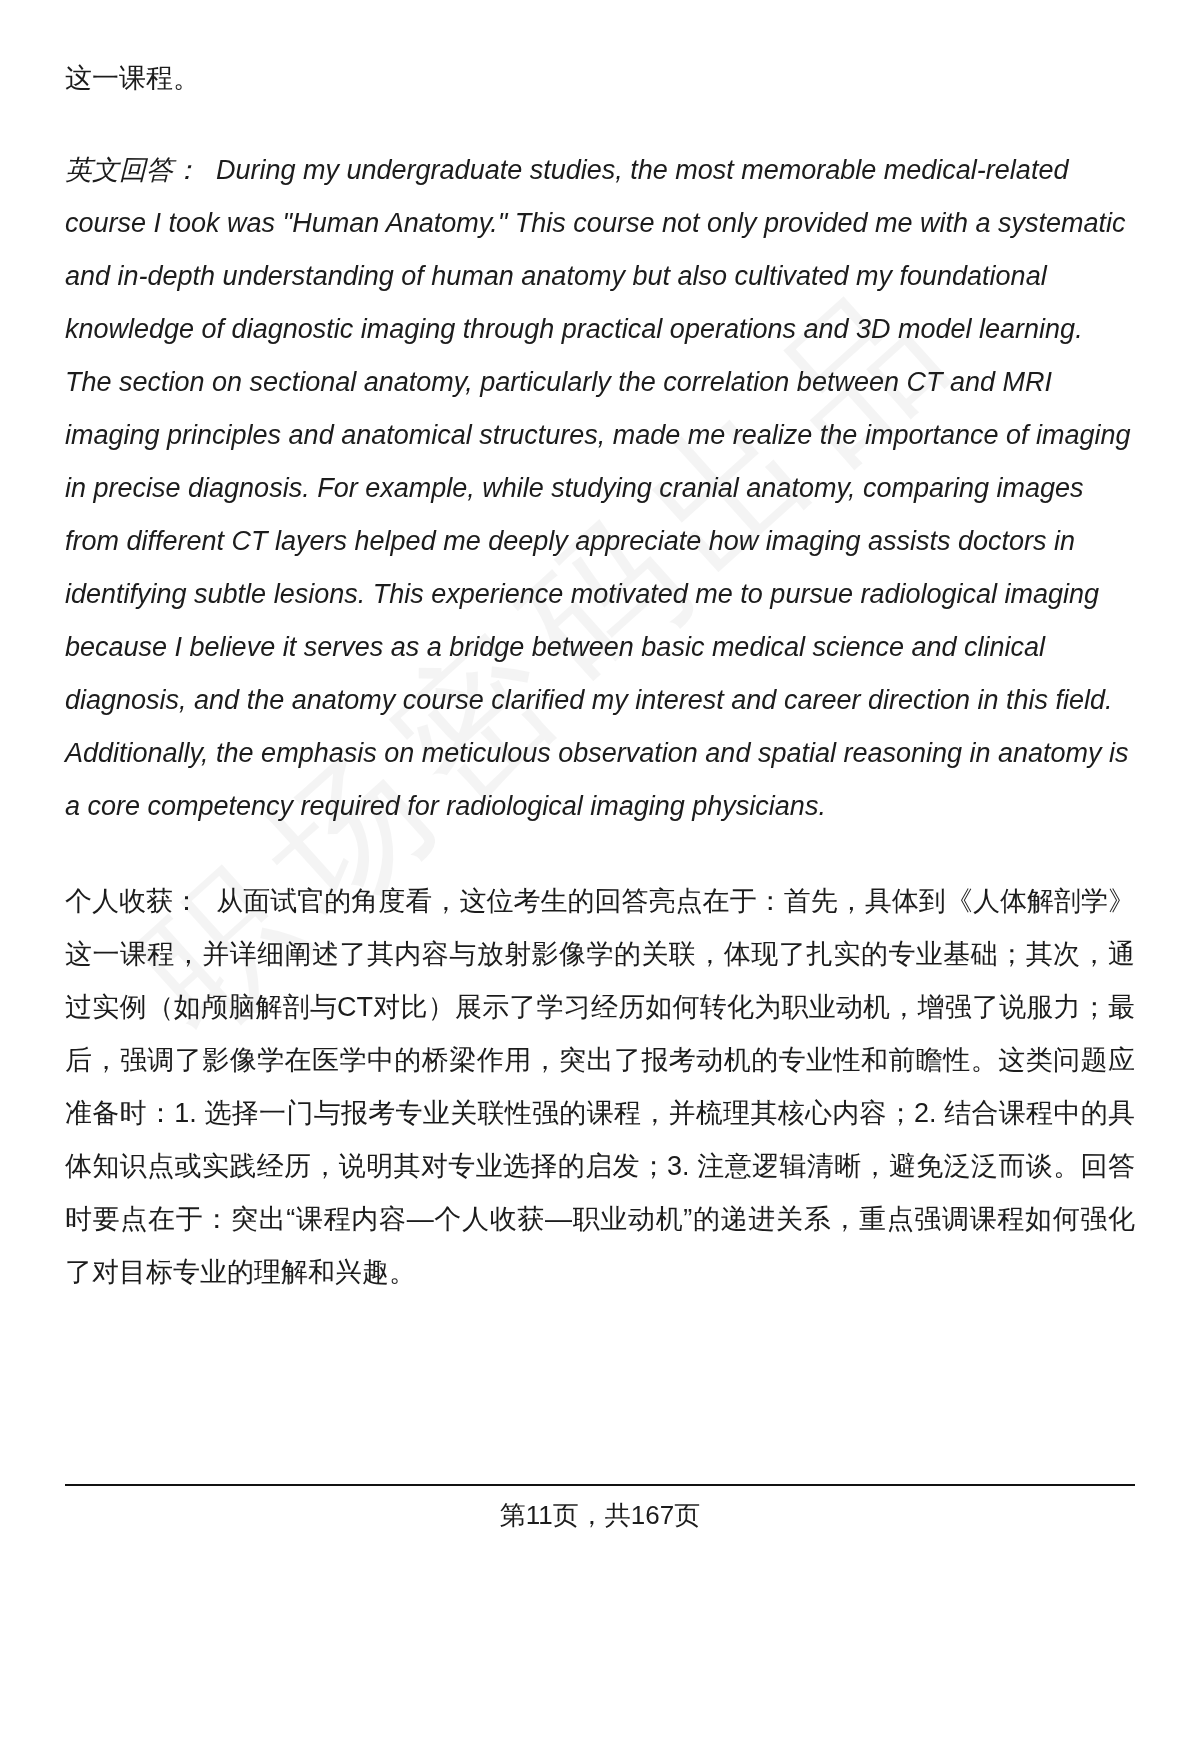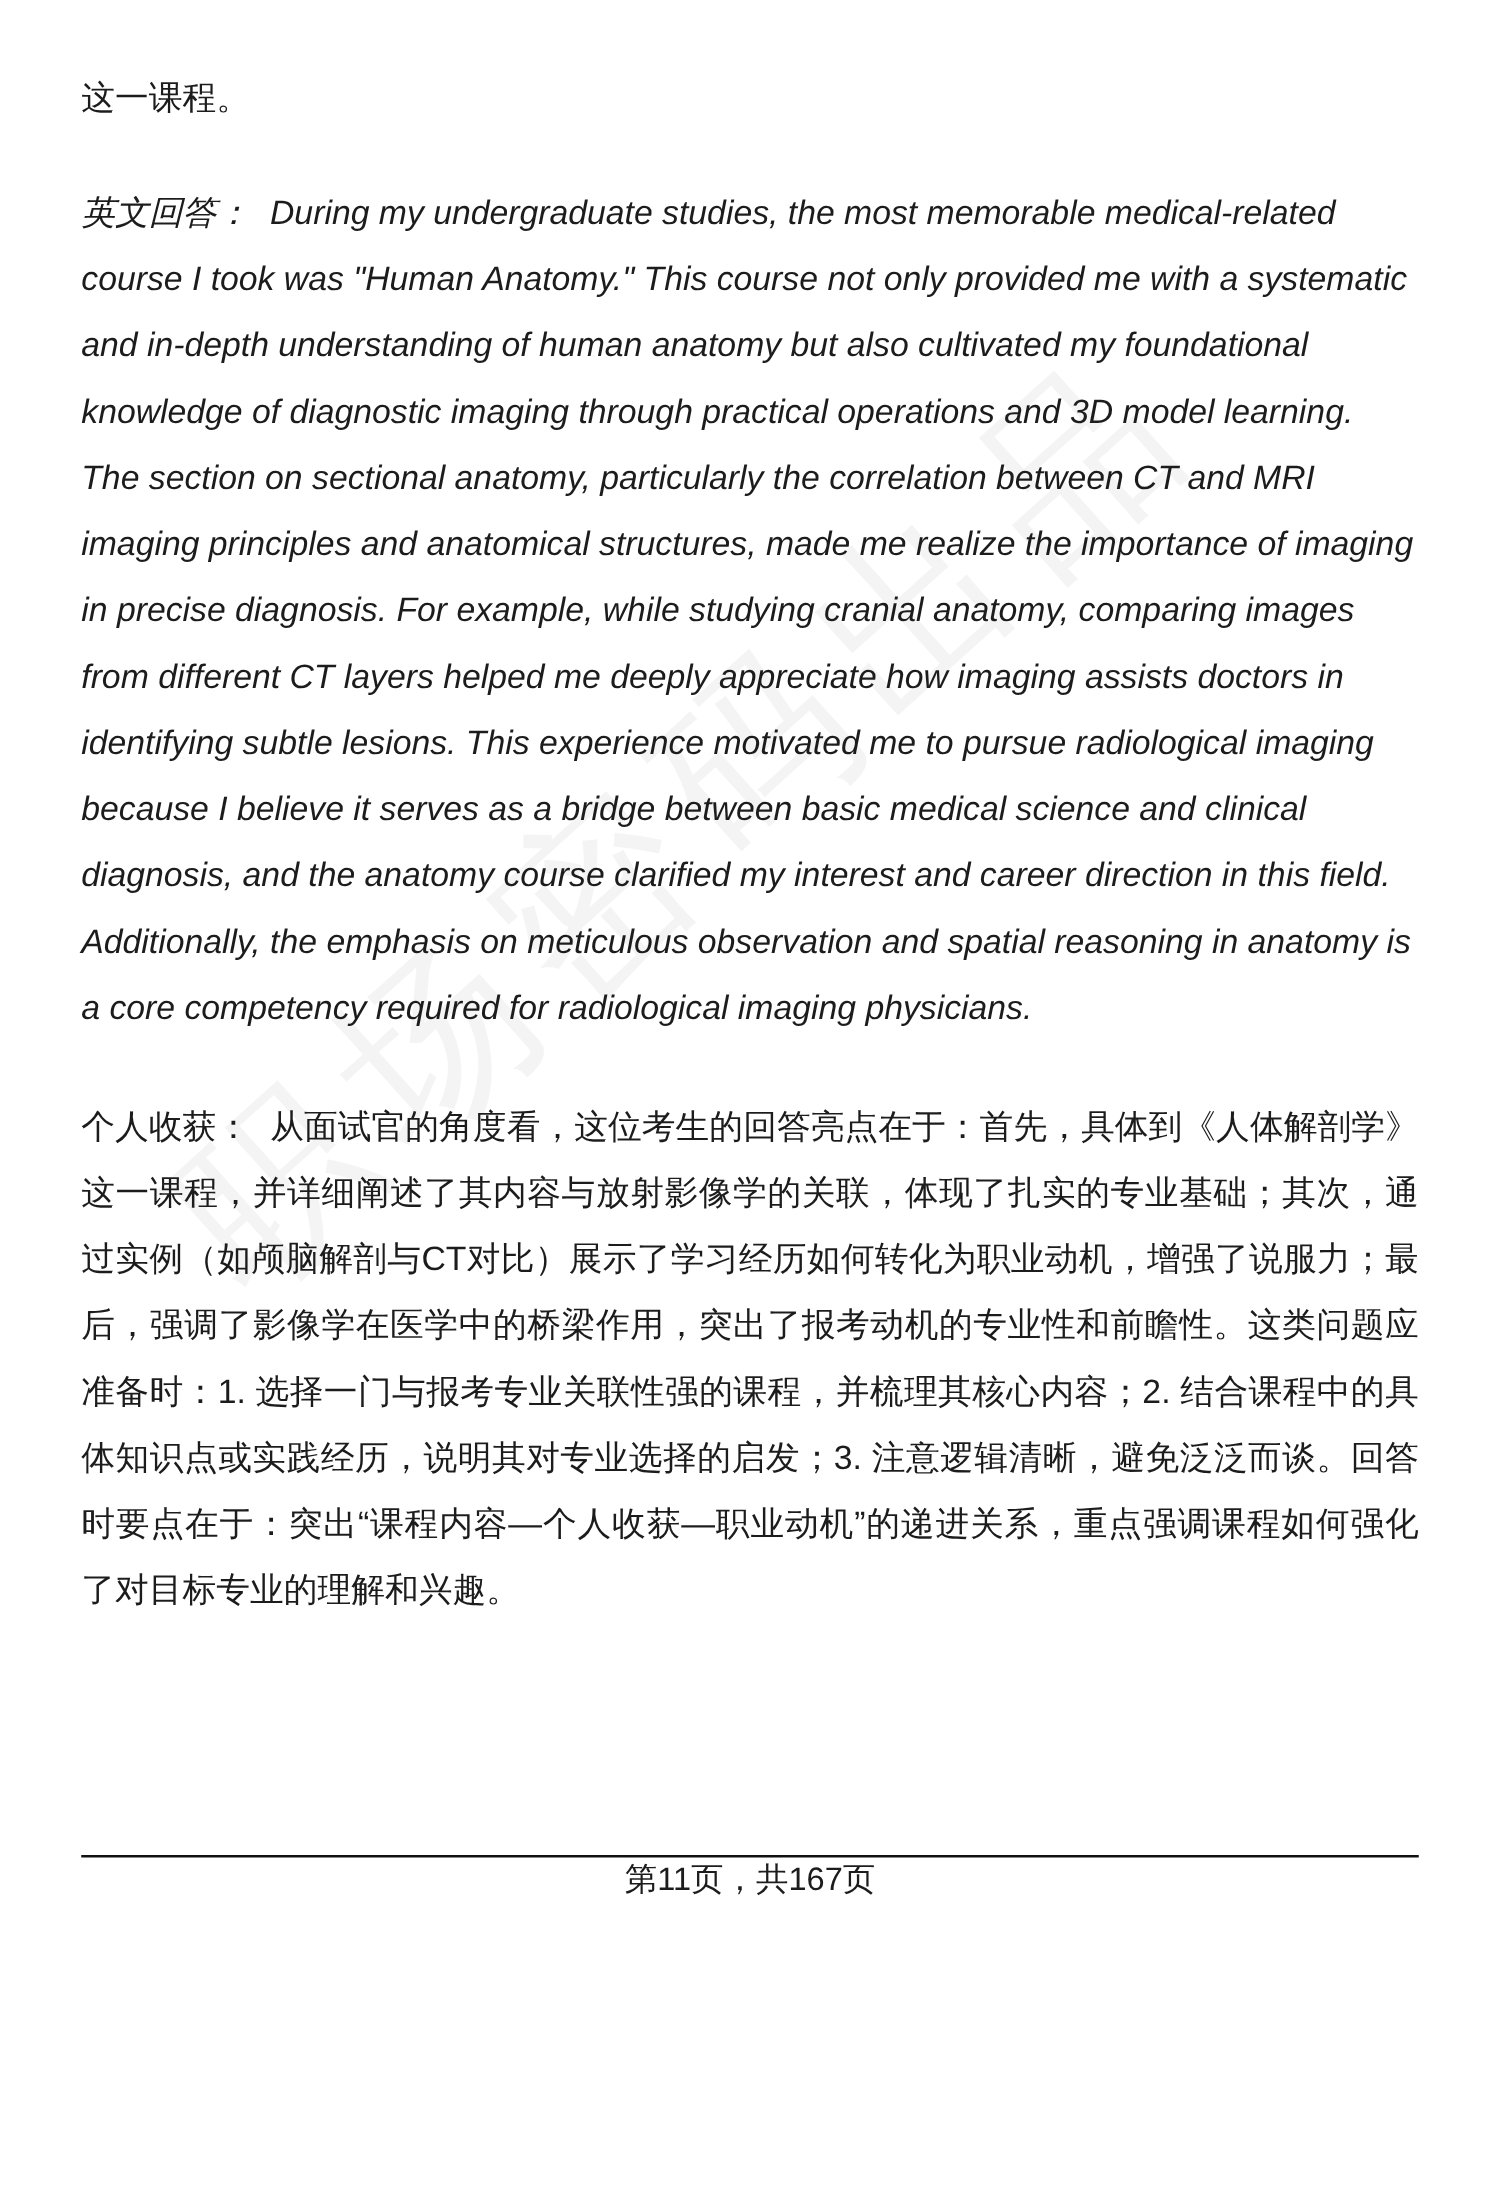--- a/index.html
+++ b/index.html
@@ -63,21 +63,21 @@
     z-index: 2;
   }
   .footer-rule {
     border: none;
     border-top: 2px solid #111111;
     margin: 0;
   }
   .footer-text {
     text-align: center;
     font-size: 26px;
-    margin-top: 0;
+    margin-top: 12px;
     color: #1c1c1c;
   }
 </style>
 </head>
 <body>
 
 <div class="page">
 
   <div class="watermark">职场密码出品</div>
 

